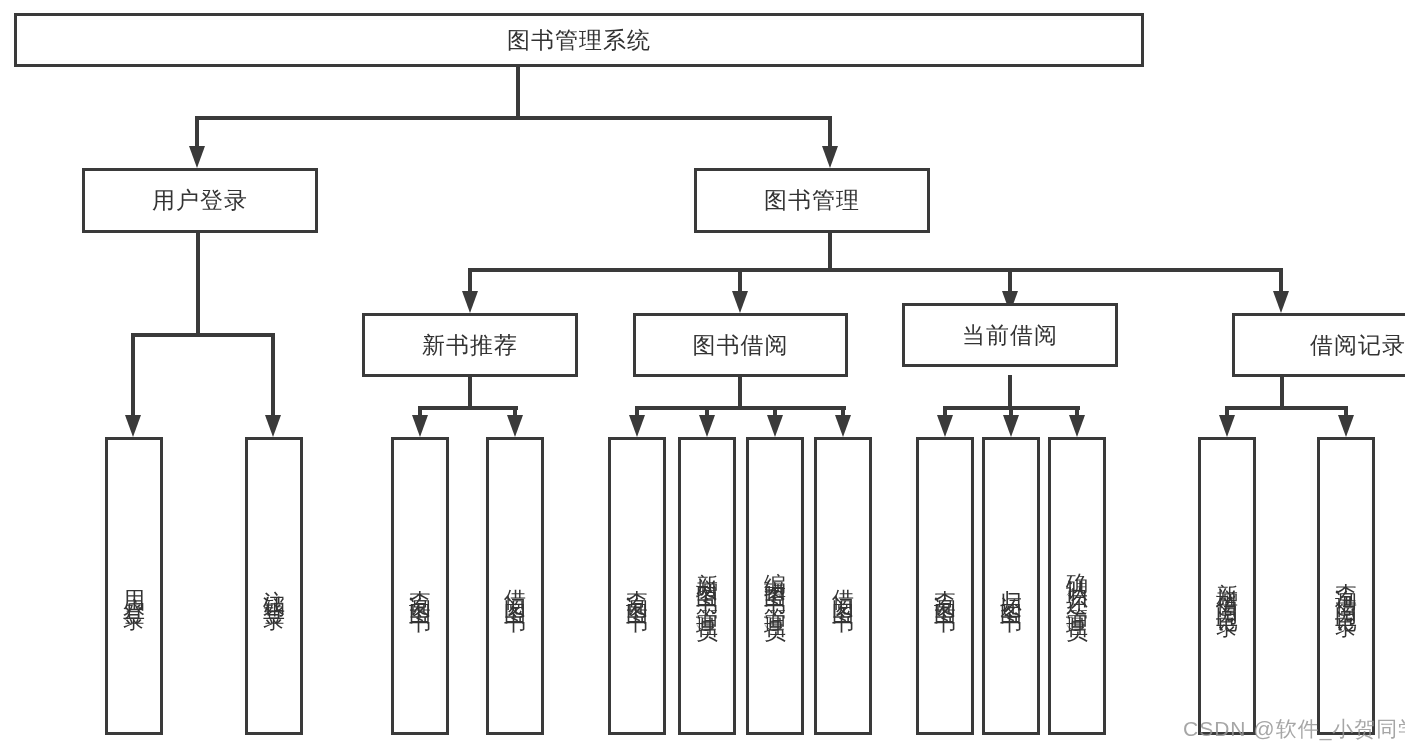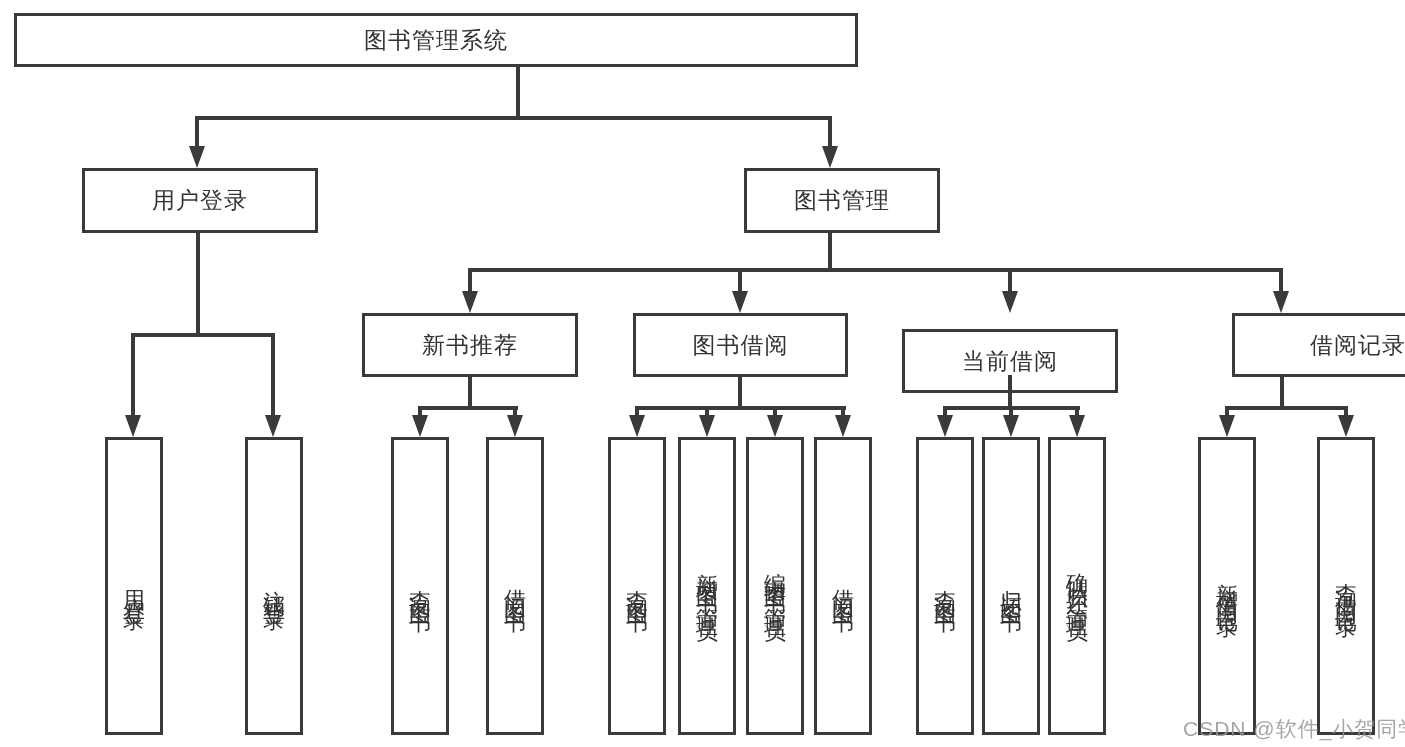--- a/index.html
+++ b/index.html
@@ -50,35 +50,35 @@
     color:rgba(150,150,150,0.85);
     letter-spacing:1px;
     white-space:nowrap;
   }
 </style>
 </head>
 <body>
 
 <div id="canvas">
 
-  <div class="hbox" style="left:14px;top:13px;width:844px;height:54px">
+  <div class="hbox" style="left:14px;top:13px;width:1130px;height:54px">
     <span>图书管理系统</span>
   </div>
 
   <div class="vl" style="left:516px;top:65px;height:53px"></div>
   <div class="hl" style="left:195px;top:116px;width:637px"></div>
   <div class="vl" style="left:195px;top:116px;height:34px"></div>
   <div class="ah" style="left:189px;top:146px"></div>
   <div class="vl" style="left:828px;top:116px;height:34px"></div>
   <div class="ah" style="left:822px;top:146px"></div>
 
   <div class="hbox" style="left:82px;top:168px;width:236px;height:65px">
     <span>用户登录</span>
   </div>
-  <div class="hbox" style="left:744px;top:168px;width:196px;height:65px">
+  <div class="hbox" style="left:694px;top:168px;width:236px;height:65px">
     <span>图书管理</span>
   </div>
 
   <div class="vl" style="left:196px;top:232px;height:105px"></div>
   <div class="hl" style="left:131px;top:333px;width:143px"></div>
   <div class="vl" style="left:131px;top:333px;height:88px"></div>
   <div class="ah" style="left:125px;top:415px"></div>
   <div class="vl" style="left:271px;top:333px;height:88px"></div>
   <div class="ah" style="left:265px;top:415px"></div>
 
@@ -92,21 +92,21 @@
   <div class="ah" style="left:1002px;top:291px"></div>
   <div class="vl" style="left:1279px;top:268px;height:28px"></div>
   <div class="ah" style="left:1273px;top:291px"></div>
 
   <div class="hbox" style="left:633px;top:313px;width:215px;height:64px">
     <span>图书借阅</span>
   </div>
   <div class="hbox" style="left:362px;top:313px;width:216px;height:64px">
     <span>新书推荐</span>
   </div>
-  <div class="hbox" style="left:902px;top:329px;width:216px;height:64px">
+  <div class="hbox" style="left:902px;top:303px;width:216px;height:64px">
     <span>当前借阅</span>
   </div>
   <div class="hbox" style="left:1232px;top:313px;width:252px;height:64px">
     <span>借阅记录</span>
   </div>
 
   <div class="vl" style="left:468px;top:375px;height:35px"></div>
   <div class="hl" style="left:418px;top:406px;width:100px"></div>
   <div class="vl" style="left:418px;top:406px;height:12px"></div>
   <div class="ah" style="left:412px;top:415px"></div>

